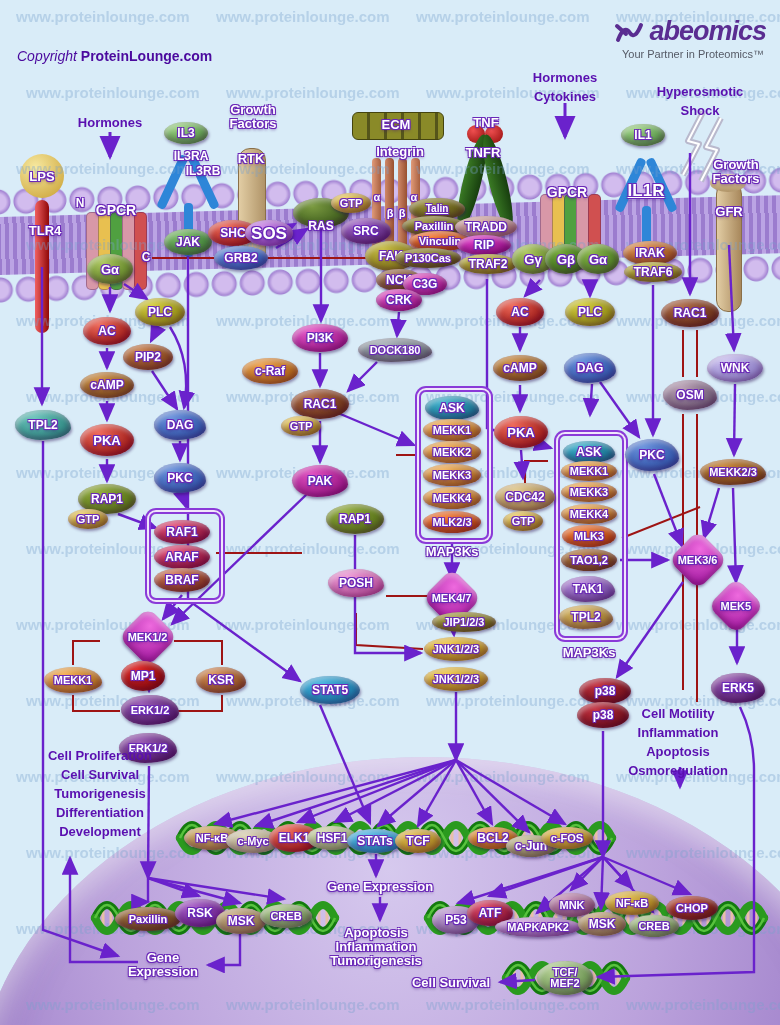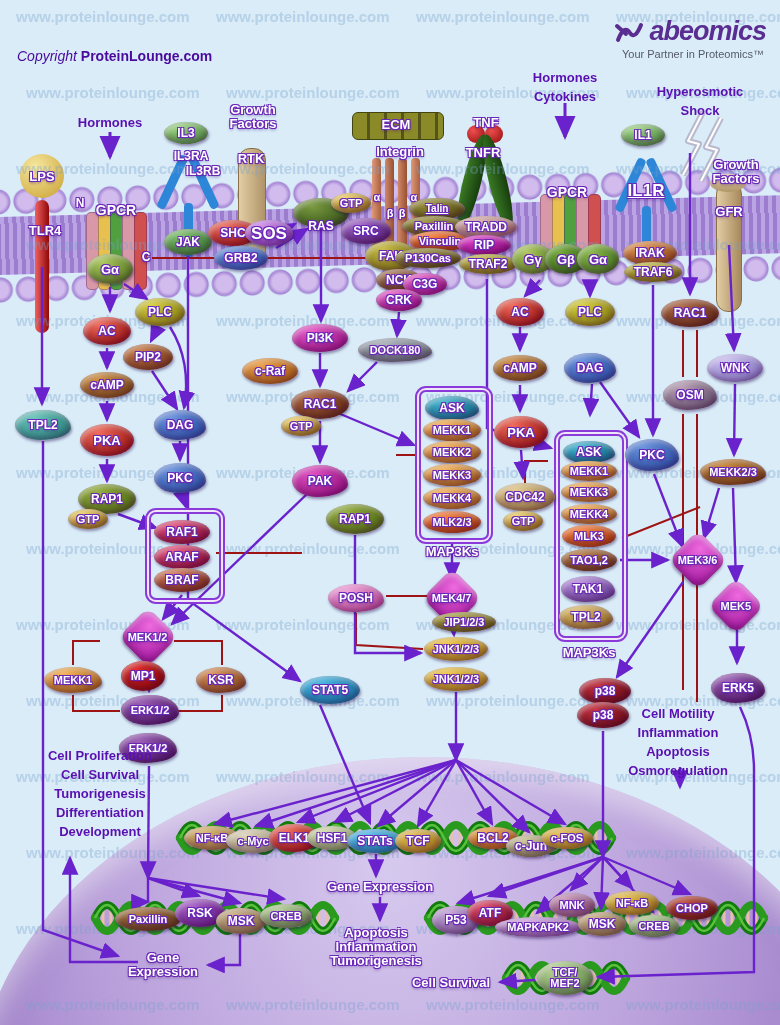--- a/index.html
+++ b/index.html
@@ -495,21 +495,21 @@
       </div>
       <div class="node e" style="left: 281px; top: 416px; width: 40px; height: 20px; background: radial-gradient(at 35% 28%, rgb(240, 208, 96), rgb(138, 106, 16) 88%);">
         <span style="font-size: 11px;">GTP</span>
       </div>
       <div class="node b" style="left: 292px; top: 465px; width: 56px; height: 32px; background: radial-gradient(at 35% 28%, rgb(224, 80, 192), rgb(138, 10, 120) 88%);">
         <span style="font-size: 12px;">PAK</span>
       </div>
       <div class="node e" style="left: 326px; top: 504px; width: 58px; height: 30px; background: radial-gradient(at 35% 28%, rgb(147, 173, 60), rgb(70, 96, 15) 88%);">
         <span style="font-size: 12px;">RAP1</span>
       </div>
-      <div class="node b" style="left: 328px; top: 584px; width: 56px; height: 28px; background: radial-gradient(at 35% 28%, rgb(239, 158, 216), rgb(173, 63, 141) 88%); align-items: center;">
+      <div class="node b" style="left: 328px; top: 569px; width: 56px; height: 28px; background: radial-gradient(at 35% 28%, rgb(239, 158, 216), rgb(173, 63, 141) 88%); align-items: center;">
         <span style="font-size: 12px;">POSH</span>
       </div>
       <div class="node e" style="left: 300px; top: 676px; width: 60px; height: 28px; background: radial-gradient(at 35% 28%, rgb(69, 181, 224), rgb(15, 104, 152) 88%);">
         <span style="font-size: 12px;">STAT5</span>
       </div>
       <div class="node b" style="left: 425px; top: 396px; width: 54px; height: 24px; background: radial-gradient(at 35% 28%, rgb(63, 179, 207), rgb(14, 96, 126) 88%);">
         <span style="font-size: 12px;">ASK</span>
       </div>
       <div class="node e" style="left: 423px; top: 419px; width: 58px; height: 22px; background: radial-gradient(at 35% 28%, rgb(245, 176, 85), rgb(154, 90, 18) 88%);">
         <span style="font-size: 11px;">MEKK1</span>

